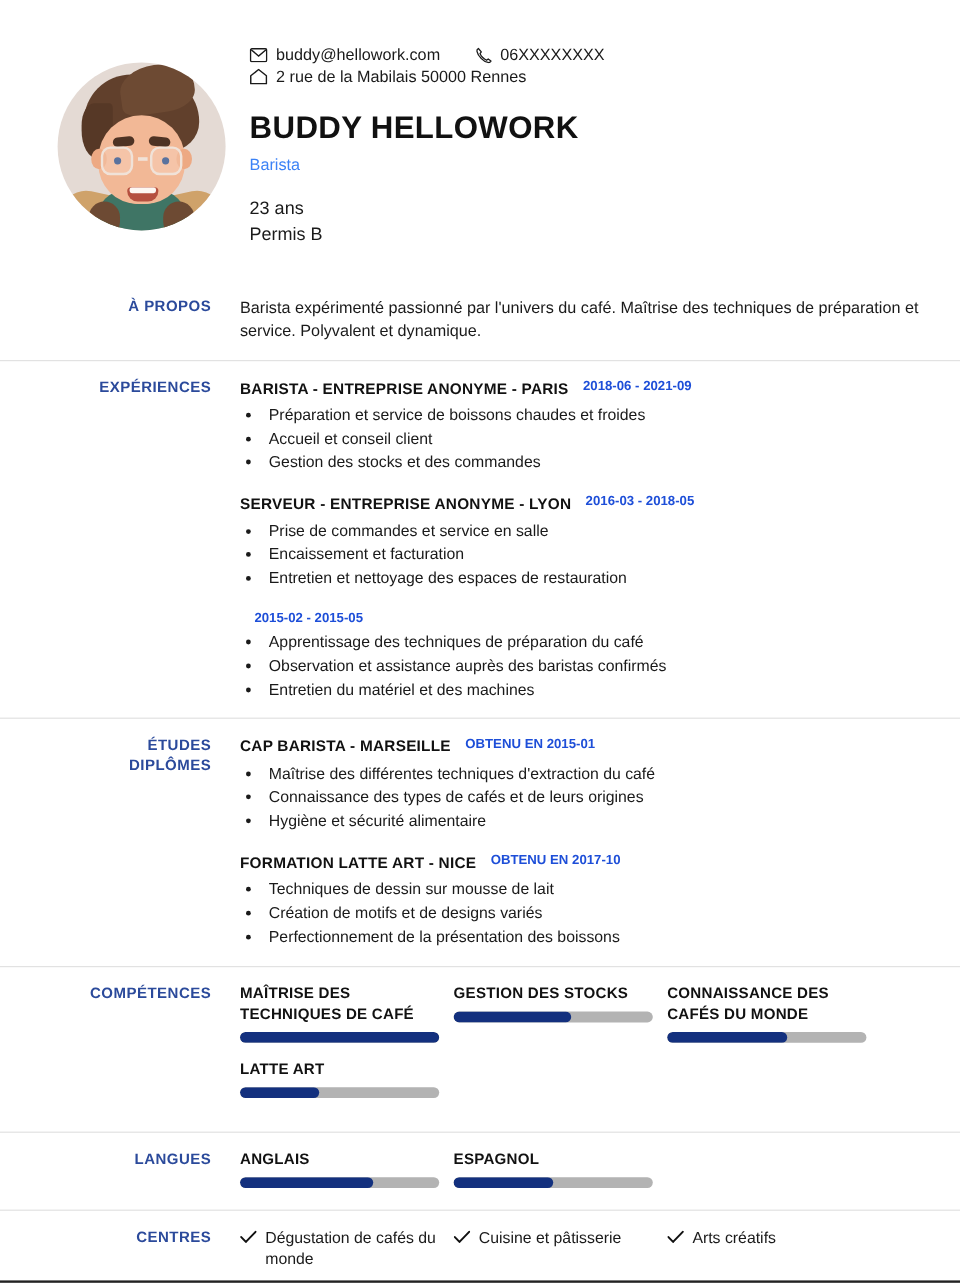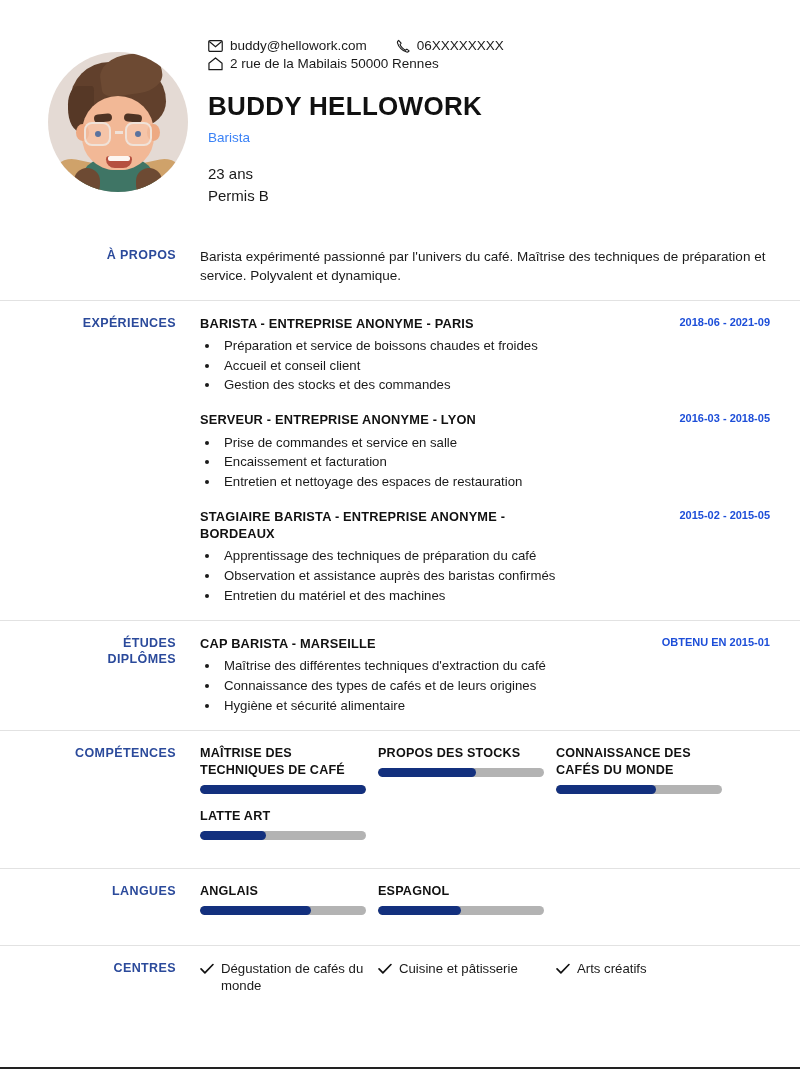--- a/index.html
+++ b/index.html
@@ -130,21 +130,21 @@
     text-align: right; padding-right: 24px; padding-top: 14px;
     font-size: 12.5px; font-weight: bold; color: #2b4a9b;
     letter-spacing: .4px; line-height: 1.3;
   }
   .sec-body { flex: 1; padding: 14px 0 14px 0; }
 
   .about-text { font-size: 13.5px; line-height: 1.45; color: #1a1a1a; }
 
   .entry { margin-bottom: 16px; }
   .entry:last-child { margin-bottom: 0; }
-  .entry-head { display: flex; justify-content: space-between; align-items: flex-start; }
+  .entry-head { display: flex; align-items: flex-start; }
   .entry-title {
     font-size: 12.8px; font-weight: bold; color: #111;
     letter-spacing: .2px; max-width: 330px; line-height: 1.35;
   }
   .entry-date {
     font-size: 11px; font-weight: bold; color: #1d4ed8;
     white-space: nowrap; padding-left: 12px; padding-top: 1px;
   }
   ul.bullets { margin: 4px 0 0 0; padding-left: 20px; }
   ul.bullets li {
@@ -268,21 +268,20 @@
         </div>
         <ul class="bullets">
           <li>Prise de commandes et service en salle</li>
           <li>Encaissement et facturation</li>
           <li>Entretien et nettoyage des espaces de restauration</li>
         </ul>
       </div>
 
       <div class="entry">
         <div class="entry-head">
-          <div class="entry-title">STAGIAIRE BARISTA - ENTREPRISE ANONYME - BORDEAUX</div>
           <div class="entry-date">2015-02 - 2015-05</div>
         </div>
         <ul class="bullets">
           <li>Apprentissage des techniques de préparation du café</li>
           <li>Observation et assistance auprès des baristas confirmés</li>
           <li>Entretien du matériel et des machines</li>
         </ul>
       </div>
 
     </div>
@@ -300,39 +299,50 @@
           <div class="entry-title">CAP BARISTA - MARSEILLE</div>
           <div class="entry-date">OBTENU EN 2015-01</div>
         </div>
         <ul class="bullets">
           <li>Maîtrise des différentes techniques d'extraction du café</li>
           <li>Connaissance des types de cafés et de leurs origines</li>
           <li>Hygiène et sécurité alimentaire</li>
         </ul>
       </div>
 
+      <div class="entry">
+        <div class="entry-head">
+          <div class="entry-title">FORMATION LATTE ART - NICE</div>
+          <div class="entry-date">OBTENU EN 2017-10</div>
+        </div>
+        <ul class="bullets">
+          <li>Techniques de dessin sur mousse de lait</li>
+          <li>Création de motifs et de designs variés</li>
+          <li>Perfectionnement de la présentation des boissons</li>
+        </ul>
+      </div>
 
     </div>
   </div>
 
   <div class="section">
     <div class="sec-label">COMPÉTENCES</div>
     <div class="sec-body">
       <div class="grid3">
 
         <div class="skill-cell">
           <div class="skill-name">MAÎTRISE DES TECHNIQUES DE CAFÉ</div>
           <div class="bar">
               <i style="width: 100%;"></i>
             </div>
         </div>
 
 
         <div class="skill-cell">
-          <div class="skill-name">PROPOS DES STOCKS</div>
+          <div class="skill-name">GESTION DES STOCKS</div>
           <div class="bar">
               <i style="width: 59%;"></i>
             </div>
         </div>
 
         <div class="skill-cell">
           <div class="skill-name">CONNAISSANCE DES CAFÉS DU MONDE</div>
           <div class="bar">
               <i style="width: 60%;"></i>
             </div>
@@ -354,21 +364,21 @@
     <div class="sec-body">
       <div class="grid3">
 
         <div class="skill-cell" style="margin-bottom:0">
           <div class="skill-name">ANGLAIS</div>
           <div class="bar">
               <i style="width: 67%;"></i>
             </div>
         </div>
 
-        <div class="skill-cell" style="margin-bottom:16px">
+        <div class="skill-cell" style="margin-bottom:4px">
           <div class="skill-name">ESPAGNOL</div>
           <div class="bar">
               <i style="width: 50%;"></i>
             </div>
         </div>
 
       </div>
     </div>
   </div>
 

